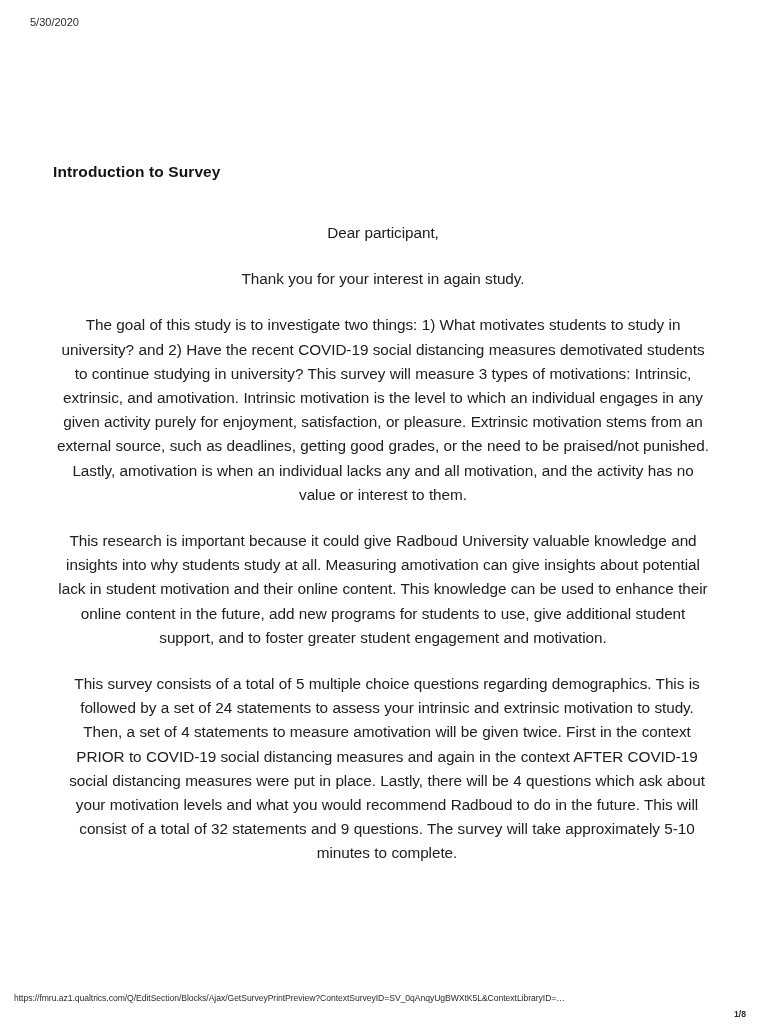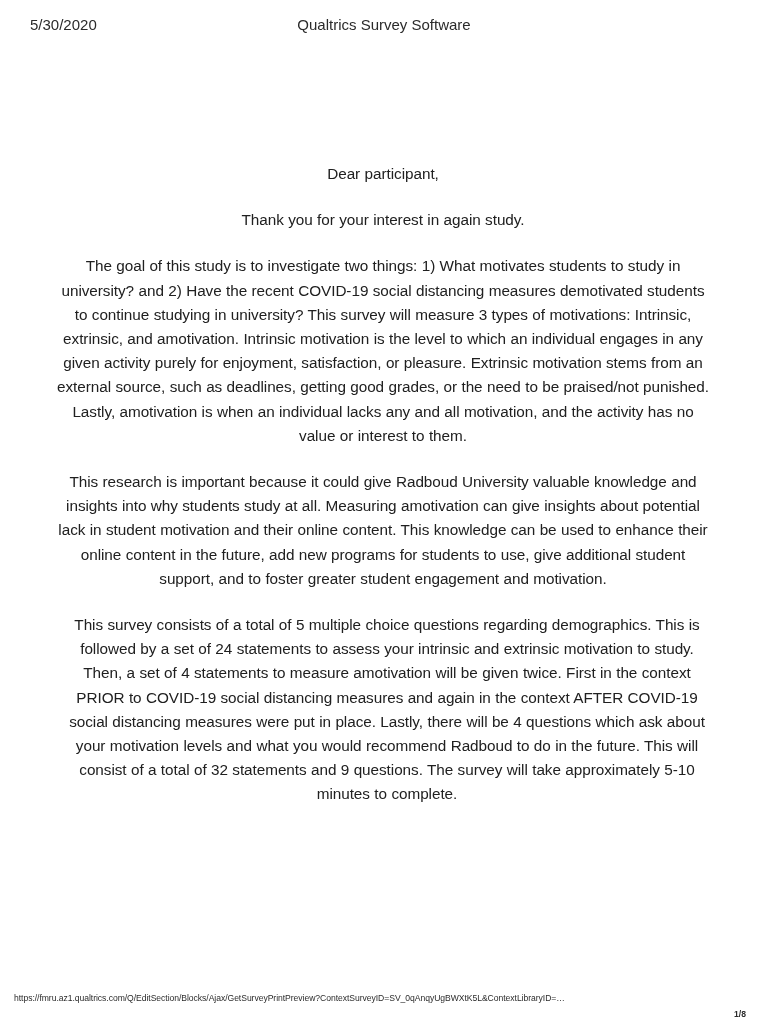--- a/index.html
+++ b/index.html
@@ -16,21 +16,21 @@
     overflow: hidden;
   }
 
   
   .page-header {
     position: absolute;
     top: 16px;
     left: 0;
     width: 768px;
     height: 14px;
-    font-size: 15px;
+    font-size: 11px;
     color: #2b2b2b;
   }
   .header-date {
     position: absolute;
     left: 30px;
     top: 0;
     white-space: nowrap;
   }
   .header-title {
     position: absolute;
@@ -96,25 +96,25 @@
     top: 16px;
     font-weight: bold;
     white-space: nowrap;
   }
 </style>
 </head>
 <body>
 
 <div class="page-header">
   <span class="header-date">5/30/2020</span>
-  <span class="header-title">Qualtrics Survey Software</span>
 </div>
 
 <div class="doc-body">
 
+  <h1 class="section-heading">Introduction to Survey</h1>
 
   <p class="para para-short">Dear participant,</p>
 
   <p class="para para-short">Thank you for your interest in again study.</p>
 
   <p class="para">The goal of this study is to investigate two things: 1) What motivates students to study in university? and 2) Have the recent COVID-19 social distancing measures demotivated students to continue studying in university? This survey will measure 3 types of motivations: Intrinsic, extrinsic, and amotivation. Intrinsic motivation is the level to which an individual engages in any given activity purely for enjoyment, satisfaction, or pleasure. Extrinsic motivation stems from an external source, such as deadlines, getting good grades, or the need to be praised/not punished. Lastly, amotivation is when an individual lacks any and all motivation, and the activity has no value or interest to them.</p>
 
   <p class="para">This research is important because it could give Radboud University valuable knowledge and insights into why students study at all. Measuring amotivation can give insights about potential lack in student motivation and their online content. This knowledge can be used to enhance their online content in the future, add new programs for students to use, give additional student support, and to foster greater student engagement and motivation.</p>
 
   <p class="para">This survey consists of a total of 5 multiple choice questions regarding demographics. This is followed by a set of 24 statements to assess your intrinsic and extrinsic motivation to study. Then, a set of 4 statements to measure amotivation will be given twice. First in the context PRIOR to COVID-19 social distancing measures and again in the context AFTER COVID-19 social distancing measures were put in place. Lastly, there will be 4 questions which ask about your motivation levels and what you would recommend Radboud to do in the future. This will consist of a total of 32 statements and 9 questions. The survey will take approximately 5-10 minutes to complete.</p>

